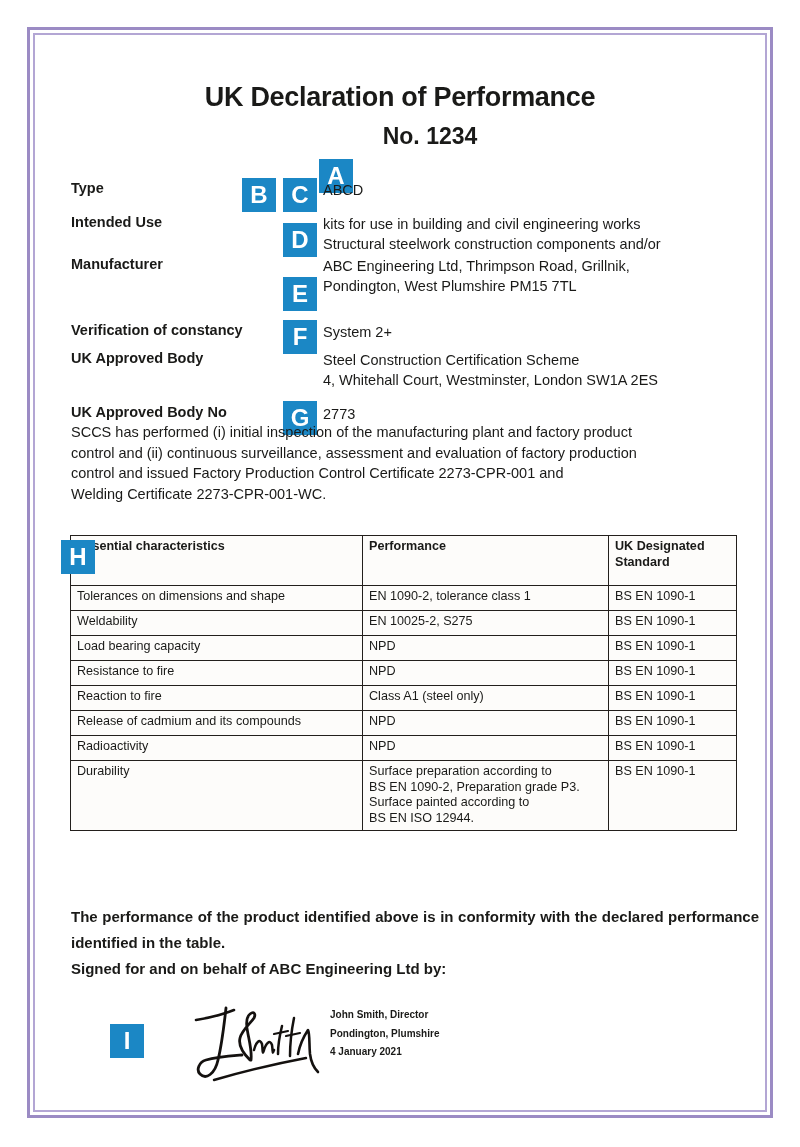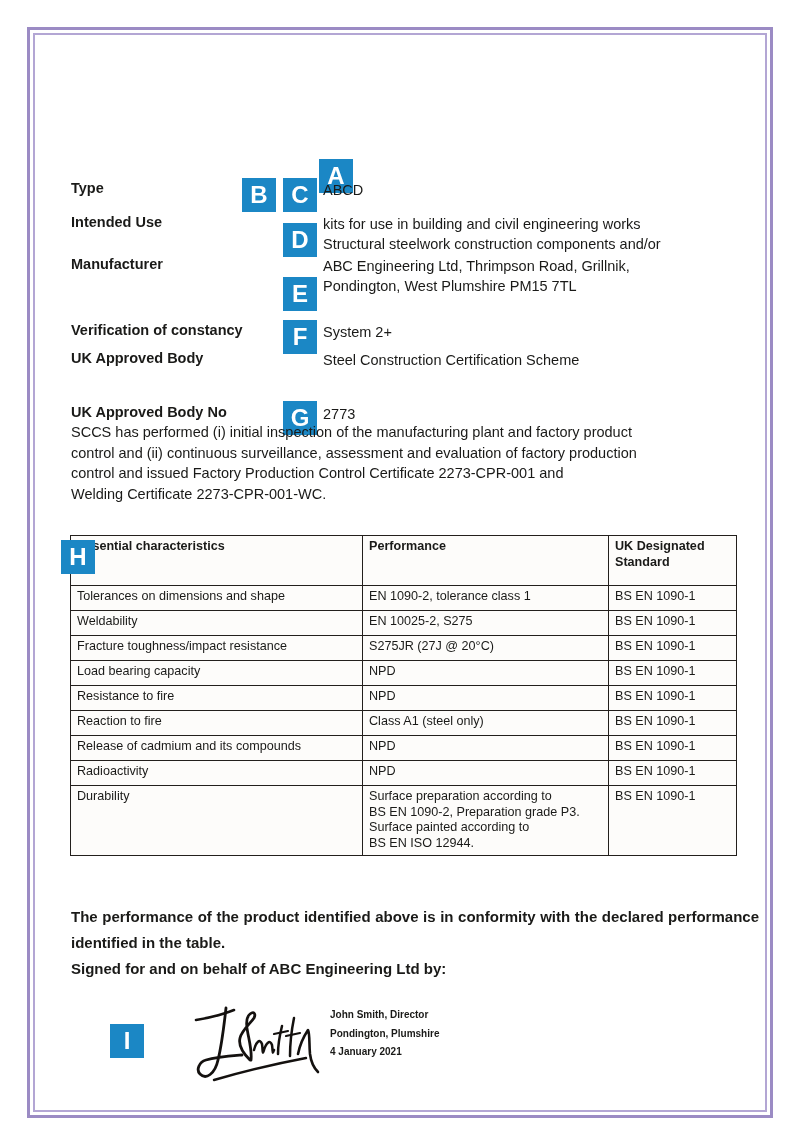--- a/index.html
+++ b/index.html
@@ -219,20 +219,24 @@
   .signatory .sline { display: block; white-space: nowrap; }
 </style>
 </head>
 <body>
 
 <div id="page-frame"></div>
 <div id="page-frame-inner"></div>
 
 <div id="sheet">
 
+  <div class="title-block">
+    <div class="doc-title">UK Declaration of Performance</div>
+    <div class="doc-number">No. 1234</div>
+  </div>
   <div class="badge badge-abs" style="left:279px; top:119px;">A</div>
 
   <div class="fields">
 
     <div class="field-row" style="top:0px; position:absolute; width:720px;">
       <span class="field-label">Type</span>
       <span class="field-value">
         <span class="vline">ABCD</span>
       </span>
     </div>
@@ -257,20 +261,21 @@
       <span class="field-label">Verification of constancy</span>
       <span class="field-value">
         <span class="vline">System 2+</span>
       </span>
     </div>
 
     <div class="field-row" style="top:170px; position:absolute; width:720px;">
       <span class="field-label">UK Approved Body</span>
       <span class="field-value">
         <span class="vline">Steel Construction Certification Scheme</span>
+        <span class="vline">4, Whitehall Court, Westminster, London SW1A 2ES</span>
       </span>
     </div>
 
     <div class="field-row" style="top:224px; position:absolute; width:720px;">
       <span class="field-label">UK Approved Body No</span>
       <span class="field-value">
         <span class="vline">2773</span>
       </span>
     </div>
   </div>
@@ -313,27 +318,20 @@
           <td>Tolerances on dimensions and shape</td>
           <td>
             <span class="cellline">EN 1090-2, tolerance class 1</span>
           </td>
           <td>BS EN 1090-1</td>
         </tr>
         <tr>
           <td>Weldability</td>
           <td>
             <span class="cellline">EN 10025-2, S275</span>
-          </td>
-          <td>BS EN 1090-1</td>
-        </tr>
-        <tr>
-          <td>Fracture toughness/impact resistance</td>
-          <td>
-            <span class="cellline">S275JR (27J @ 20°C)</span>
           </td>
           <td>BS EN 1090-1</td>
         </tr>
         <tr>
           <td>Load bearing capacity</td>
           <td>
             <span class="cellline">NPD</span>
           </td>
           <td>BS EN 1090-1</td>
         </tr>

